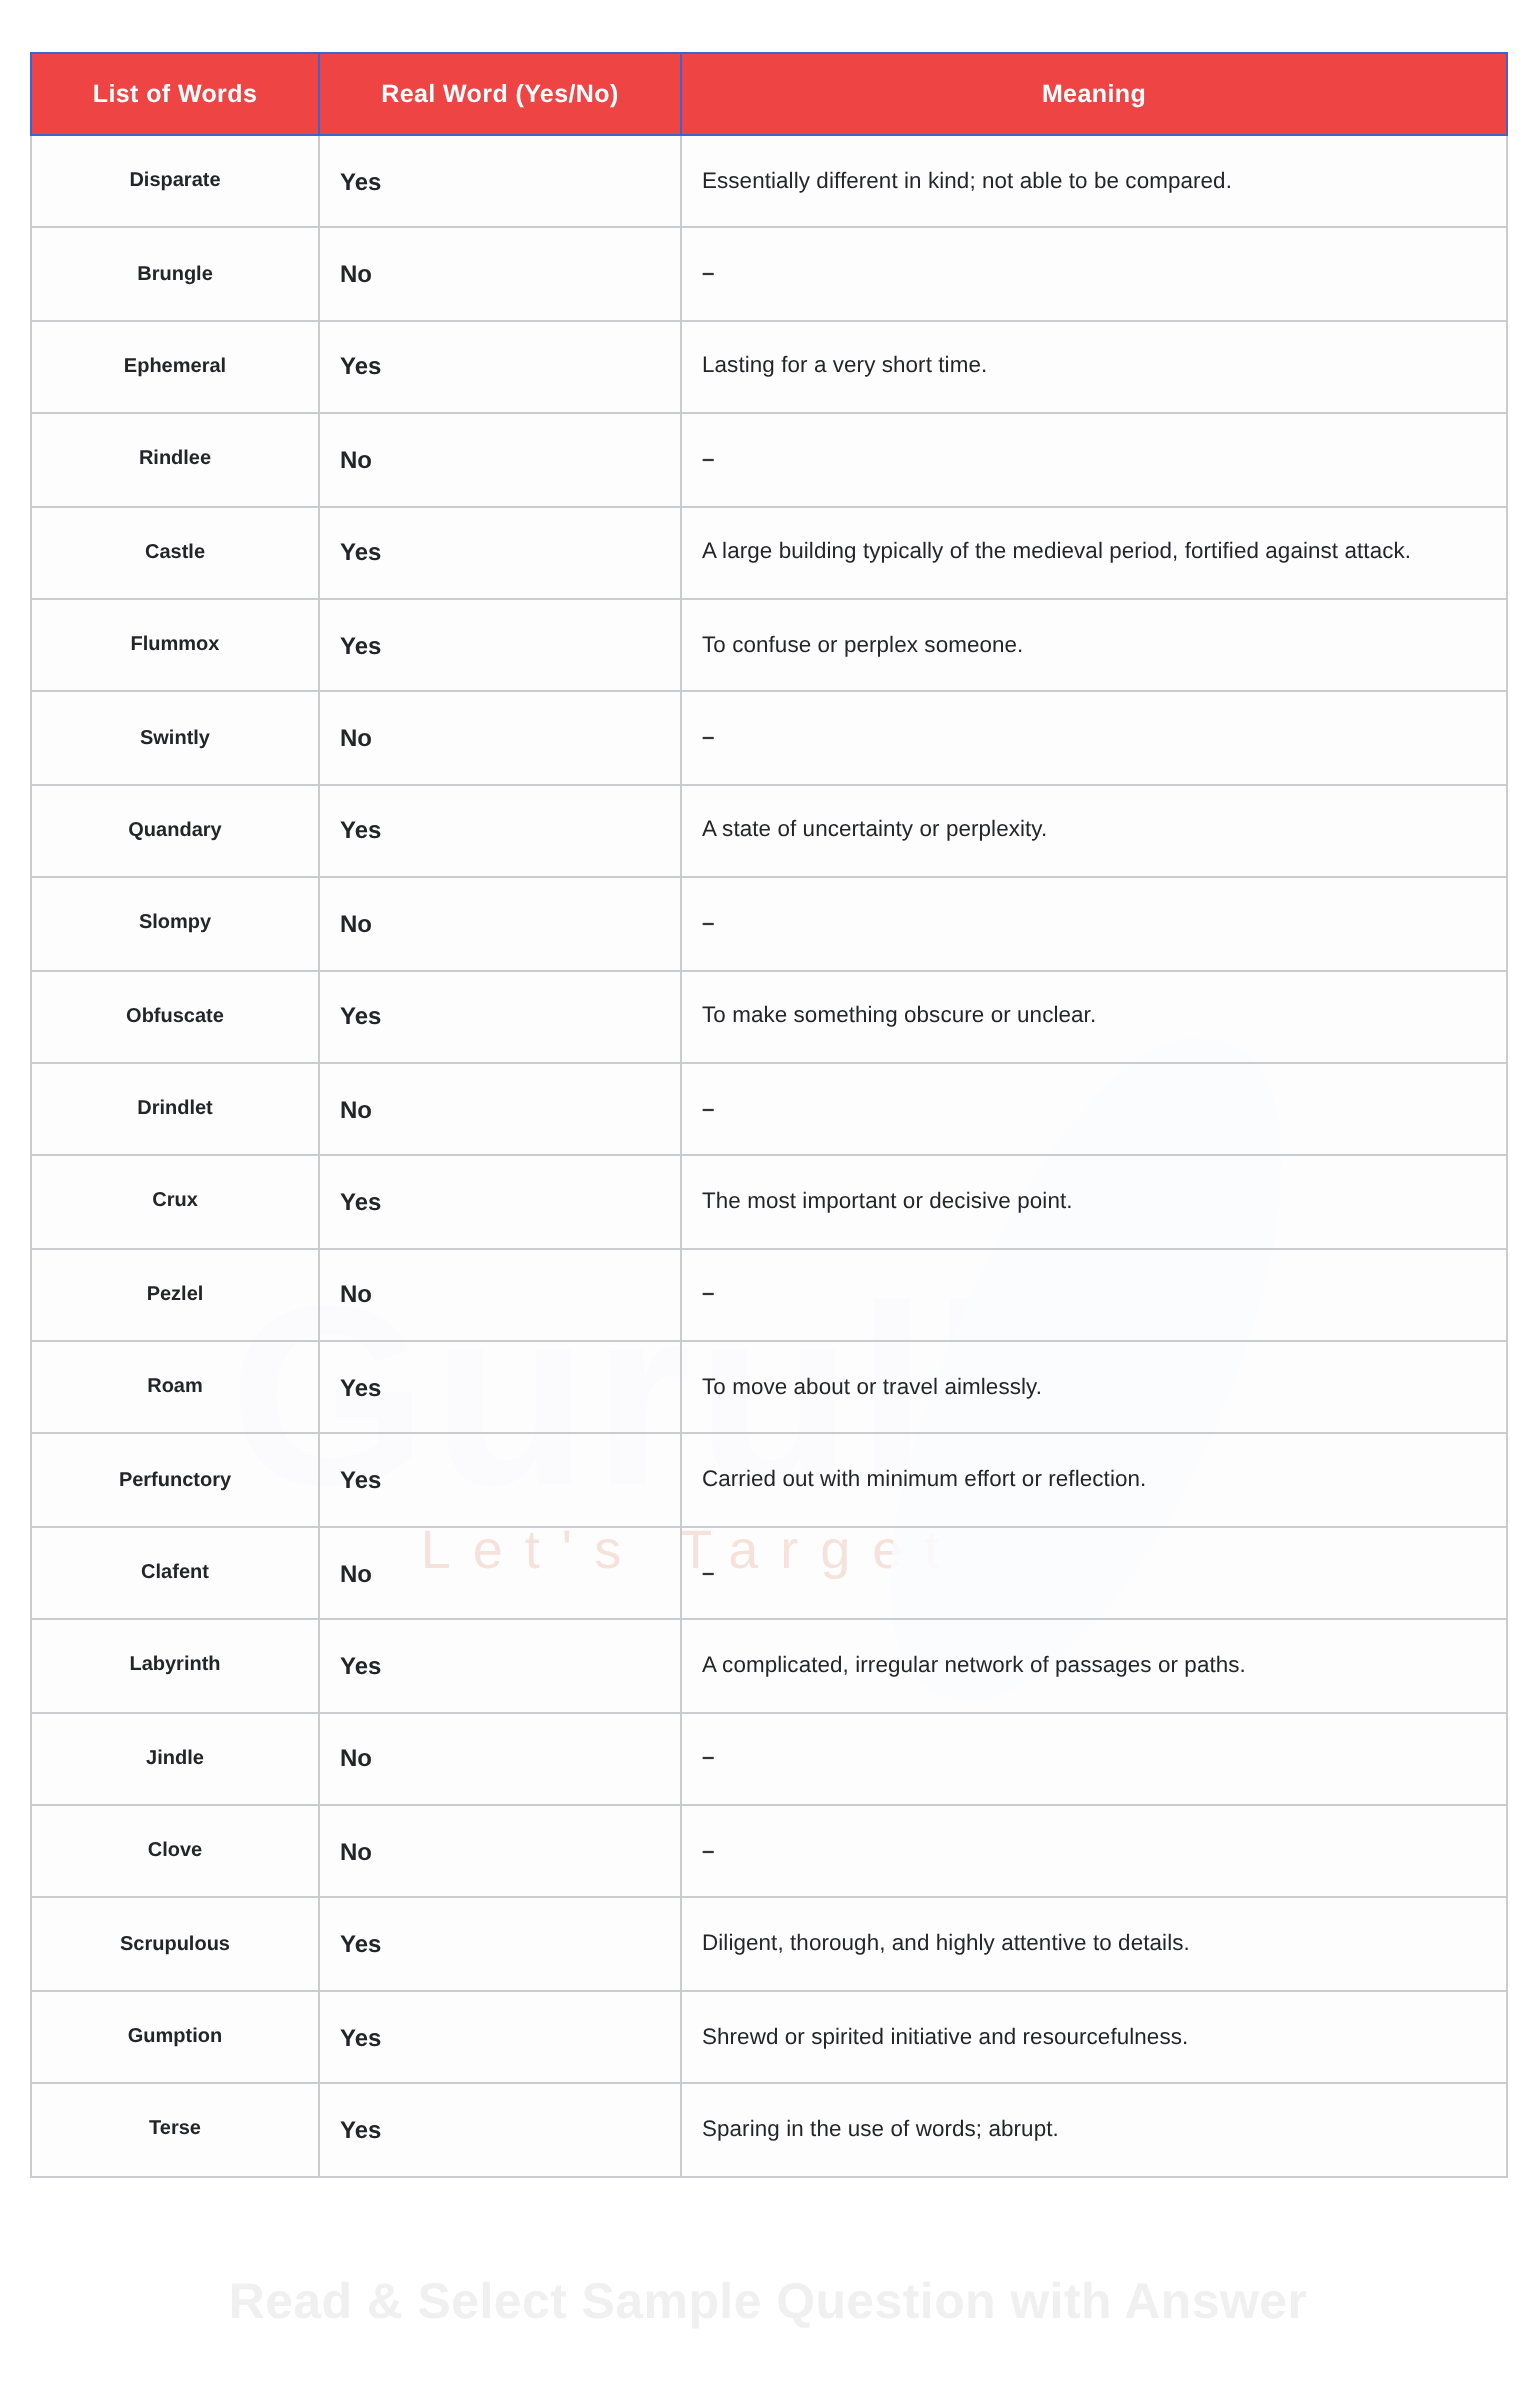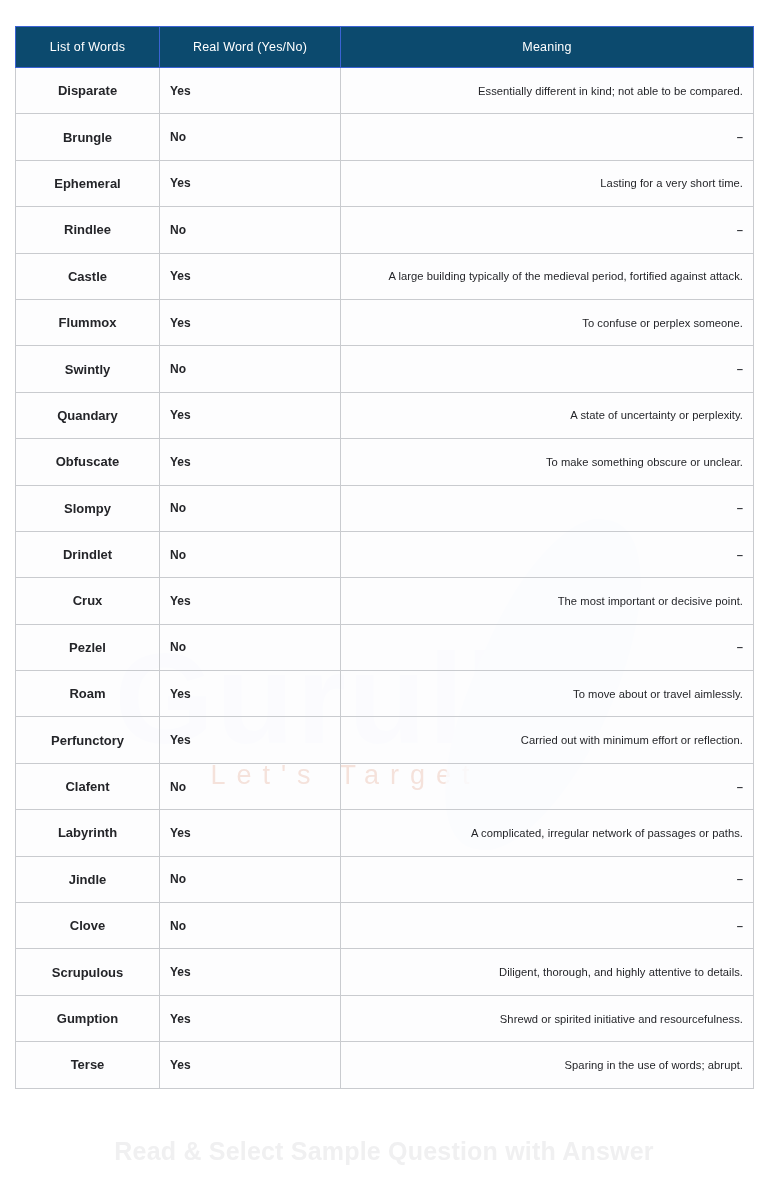--- a/index.html
+++ b/index.html
@@ -69,51 +69,51 @@
     width: 738px;
     border-collapse: collapse;
     table-layout: fixed;
     background: transparent;
   }
   table.word-table col.c1 { width: 144px; }
   table.word-table col.c2 { width: 181px; }
   table.word-table col.c3 { width: 413px; }
 
   thead th {
-    background: #0c4a6e;
+    background: #ef4444;
     color: #ffffff;
     font-size: 12.5px;
-    font-weight: 400;
+    font-weight: 700;
     letter-spacing: .2px;
     text-align: center;
     height: 41px;
     padding: 0 8px;
     border: 1px solid #3b63d4;
   }
 
   tbody td {
     height: 46.4px;
     border: 1px solid #c9cbcf;
     background: rgba(253,253,254,0.86);
     font-size: 11.2px;
     color: #242529;
     padding: 0 10px;
     vertical-align: middle;
   }
   tbody td.col-word {
     text-align: center;
     font-weight: 700;
-    font-size: 13px;
+    font-size: 10px;
   }
   tbody td.col-real {
     font-weight: 700;
     font-size: 12px;
   }
   tbody td.col-meaning {
-    text-align: right;
+    text-align: left;
     font-weight: 400;
     letter-spacing: .05px;
   }
   tbody td.col-meaning.is-dash {
     color: #33353a;
     font-weight: 600;
   }
 
   
   .footer-caption {
@@ -189,28 +189,28 @@
             <td class="col-word">Swintly</td>
             <td class="col-real">No</td>
             <td class="col-meaning is-dash">–</td>
           </tr>
           <tr>
             <td class="col-word">Quandary</td>
             <td class="col-real">Yes</td>
             <td class="col-meaning">A state of uncertainty or perplexity.</td>
           </tr>
           <tr>
+            <td class="col-word">Slompy</td>
+            <td class="col-real">No</td>
+            <td class="col-meaning is-dash">–</td>
+          </tr>
+          <tr>
             <td class="col-word">Obfuscate</td>
             <td class="col-real">Yes</td>
             <td class="col-meaning">To make something obscure or unclear.</td>
-          </tr>
-          <tr>
-            <td class="col-word">Slompy</td>
-            <td class="col-real">No</td>
-            <td class="col-meaning is-dash">–</td>
           </tr>
           <tr>
             <td class="col-word">Drindlet</td>
             <td class="col-real">No</td>
             <td class="col-meaning is-dash">–</td>
           </tr>
           <tr>
             <td class="col-word">Crux</td>
             <td class="col-real">Yes</td>
             <td class="col-meaning">The most important or decisive point.</td>

